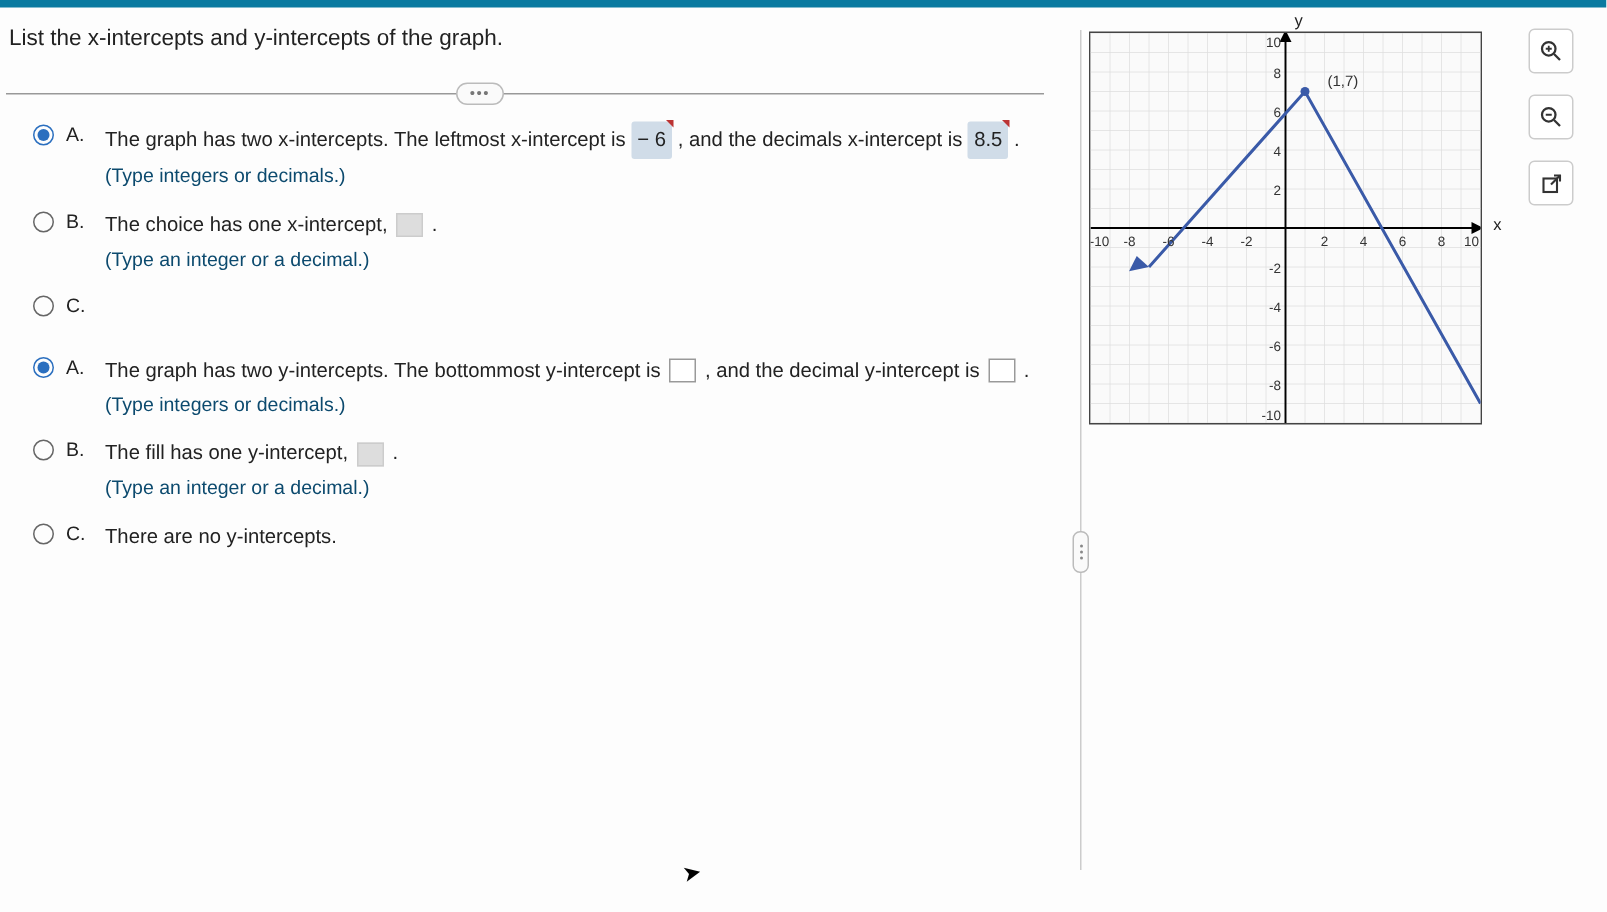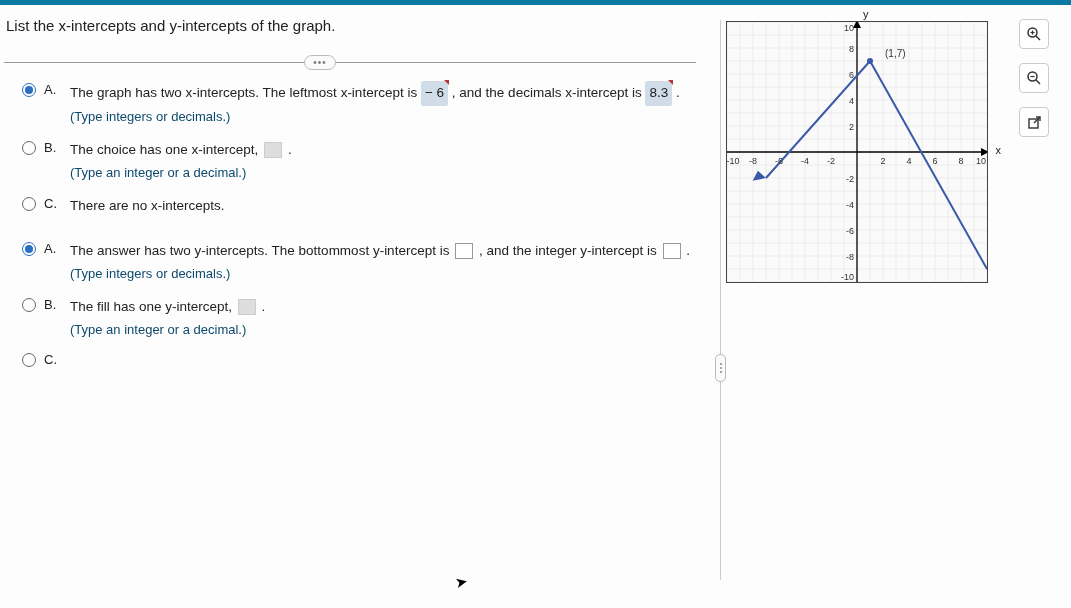--- a/index.html
+++ b/index.html
@@ -226,75 +226,75 @@
 
     <div class="options">
 
       <div class="option">
         <div class="radio selected"></div>
         <div class="opt-letter">A.</div>
         <div class="opt-body">
           <span>The graph has two x-intercepts. The leftmost x-intercept is </span>
           <span class="filled-ans">− 6</span>
           <span>, and the decimals x-intercept is </span>
-          <span class="filled-ans">8.3</span>
+          <span class="filled-ans">8.5</span>
           <span>.</span><br>
           <span class="opt-note">(Type integers or decimals.)</span>
         </div>
       </div>
 
       <div class="option">
         <div class="radio"></div>
         <div class="opt-letter">B.</div>
         <div class="opt-body">
           <span>The choice has one x-intercept, </span>
           <span class="grey-box"></span>
           <span>.</span><br>
           <span class="opt-note">(Type an integer or a decimal.)</span>
         </div>
       </div>
 
       <div class="option">
         <div class="radio"></div>
         <div class="opt-letter">C.</div>
-        <div class="opt-body">
-          <span>There are no x-intercepts.</span>
-        </div>
       </div>
     </div>
 
     <div class="options">
 
       <div class="option">
         <div class="radio selected"></div>
         <div class="opt-letter">A.</div>
         <div class="opt-body">
-          <span>The answer has two y-intercepts. The bottommost y-intercept is </span>
+          <span>The graph has two y-intercepts. The bottommost y-intercept is </span>
           <span class="empty-box"></span>
-          <span>, and the integer y-intercept is </span>
+          <span>, and the decimal y-intercept is </span>
           <span class="empty-box"></span>
           <span>.</span><br>
           <span class="opt-note">(Type integers or decimals.)</span>
         </div>
       </div>
 
       <div class="option">
         <div class="radio"></div>
         <div class="opt-letter">B.</div>
         <div class="opt-body">
           <span>The fill has one y-intercept, </span>
           <span class="grey-box"></span>
           <span>.</span><br>
           <span class="opt-note">(Type an integer or a decimal.)</span>
         </div>
       </div>
 
       <div class="option">
         <div class="radio"></div>
         <div class="opt-letter">C.</div>
+        <div class="opt-body">
+          <span>There are no y-intercepts.</span>
+        </div>
       </div>
     </div>
 
     <div class="cursor-arrow">➤</div>
   </div>
 
   <div class="divider-vert"></div>
   <div class="collapse-handle">
       <span></span>
       <span></span>

